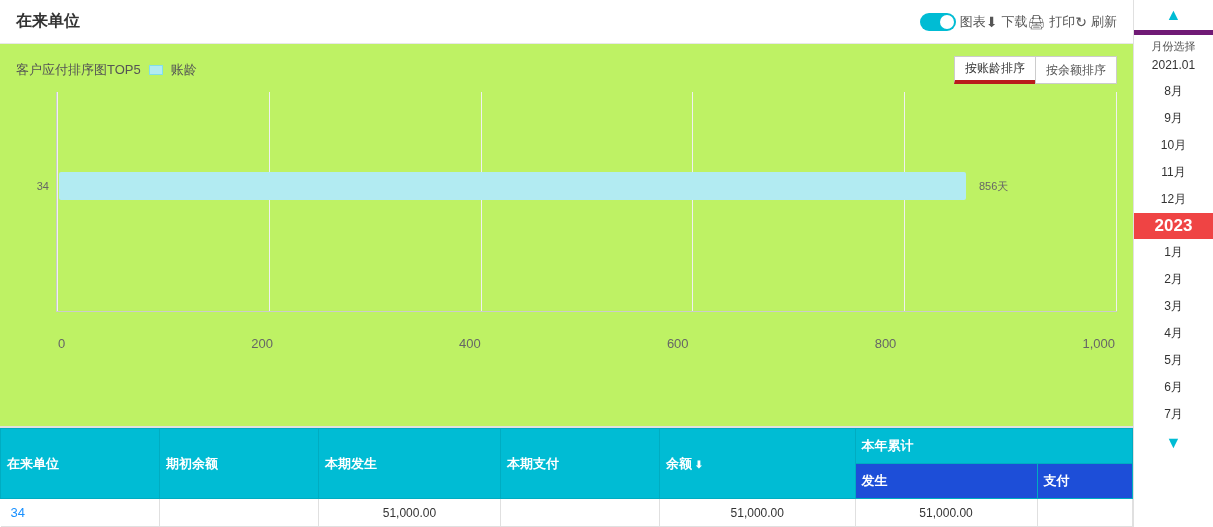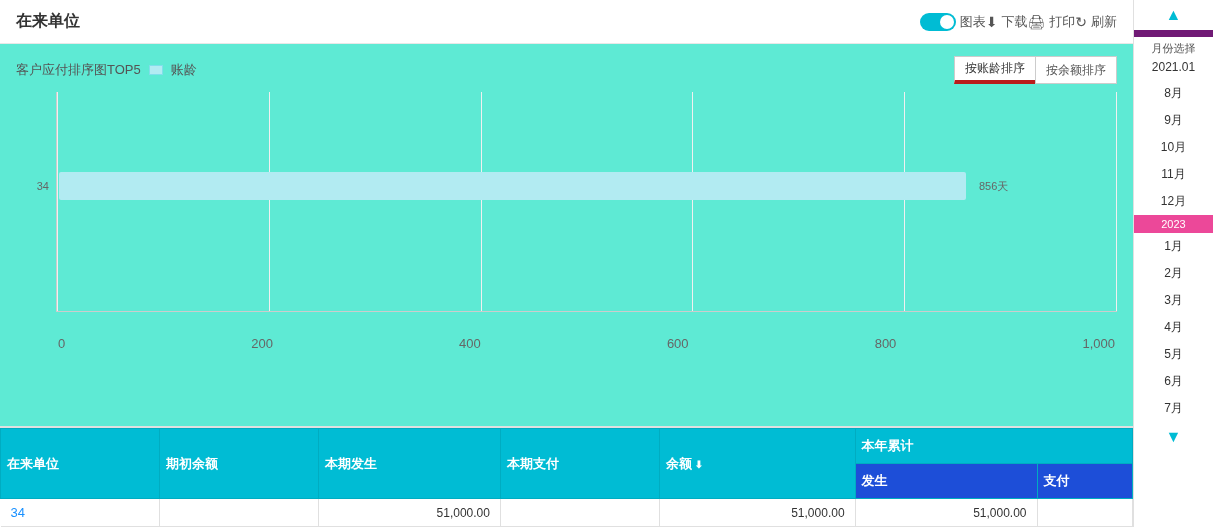--- a/index.html
+++ b/index.html
@@ -8,21 +8,21 @@
 
     
     .header { display: flex; align-items: center; justify-content: space-between; padding: 10px 16px; background: #fff; border-bottom: 1px solid #e8e8e8; height: 44px; }
     .header-title { font-size: 16px; font-weight: bold; color: #333; }
     .header-actions { display: flex; align-items: center; gap: 0; }
     .header-action { display: flex; align-items: center; gap: 4px; cursor: pointer; color: #555; }
     .toggle-switch { width: 36px; height: 18px; background: #00bcd4; border-radius: 9px; position: relative; cursor: pointer; }
     .toggle-switch::after { content: ''; position: absolute; width: 14px; height: 14px; background: #fff; border-radius: 50%; top: 2px; right: 2px; }
 
     
-    .chart-area { background: #5eead4; padding: 12px 16px; flex: 1; min-height: 0; }
+    .chart-area { background: #bef264; padding: 12px 16px; flex: 1; min-height: 0; }
     .chart-header { display: flex; align-items: center; justify-content: space-between; margin-bottom: 8px; }
     .chart-legend { display: flex; align-items: center; gap: 8px; font-size: 12px; color: #555; }
     .legend-box { width: 14px; height: 10px; background: #b2ebf2; border: 1px solid #80deea; }
     .chart-sort-btns { display: flex; gap: 0; }
     .sort-btn { padding: 3px 10px; border: 1px solid #ccc; background: #fff; cursor: pointer; font-size: 12px; color: #555; }
     .sort-btn:first-child { border-right: none; }
     .sort-btn.active { color: #333; border-bottom: 4px solid #b91c1c; }
     .chart-container { position: relative; height: 280px; padding-left: 40px; }
     .chart-bars { height: 220px; position: relative; border-bottom: 1px solid #ccc; border-left: 1px solid #ccc; margin-bottom: 24px; }
     .bar-row { display: flex; align-items: center; position: absolute; left: 0; right: 0; }
@@ -30,33 +30,33 @@
     .bar { height: 28px; background: #b2ebf2; border-radius: 2px; position: relative; }
     .bar-end-label { position: absolute; right: -42px; top: 50%; transform: translateY(-50%); font-size: 11px; color: #666; white-space: nowrap; margin-left: 20px; }
     .x-axis { display: flex; justify-content: space-between; font-size: 11px; color: #666; padding: 0 2px; }
     .x-gridlines { position: absolute; top: 0; left: 0; right: 0; bottom: 0; display: flex; justify-content: space-between; }
     .x-gridline { width: 1px; background: #f0f0f0; height: 100%; }
 
     
     .table-area { background: #fff; border-top: 2px solid #e0e0e0; }
     .data-table { width: 100%; border-collapse: collapse; }
     .data-table th { background: #00bcd4; color: #fff; text-align: left; padding: 8px 6px; font-size: 13px; border: 1px solid #00acc1; }
-    .data-table td { text-align: right; padding: 6px 10px; font-size: 12px; border-bottom: 1px solid #e0e0e0; border-right: 1px solid #e0e0e0; color: #333; }
+    .data-table td { text-align: center; padding: 6px 10px; font-size: 12px; border-bottom: 1px solid #e0e0e0; border-right: 1px solid #e0e0e0; color: #333; }
     .data-table td.left { text-align: left; }
     .data-table td a { color: #1890ff; text-decoration: none; }
     .data-table .sub-header th { background: #1d4ed8; }
 
     
     .sidebar { width: 80px; background: #fff; border-left: 1px solid #e0e0e0; display: flex; flex-direction: column; overflow-y: auto; }
     .sidebar-arrow { text-align: center; padding: 6px; color: #00bcd4; cursor: pointer; font-size: 16px; }
-    .sidebar-title { font-size: 11px; color: #555; text-align: center; padding: 4px 0 2px; border-top: 7px solid #701a75; }
+    .sidebar-title { font-size: 11px; color: #555; text-align: center; padding: 4px 0 2px; border-top: 5px solid #701a75; }
     .sidebar-date { font-size: 12px; color: #333; text-align: center; padding: 2px 0 6px; }
     .sidebar-months { display: flex; flex-direction: column; justify-content: flex-end; }
     .sidebar-month { text-align: center; padding: 5px 0; font-size: 12px; color: #333; cursor: pointer; }
-    .sidebar-month.year-marker { background: #ec4899; color: #fff; font-size: 11px; font-weight: normal; padding: 3px 0; }
+    .sidebar-month.year-marker { background: #ef4444; color: #fff; font-size: 17px; font-weight: bold; padding: 3px 0; }
   </style>
 </head>
 <body>
 
 <div class="main-content">
 
   <div class="header">
     <span class="header-title">在来单位</span>
     <div class="header-actions">
       <div class="header-action">

